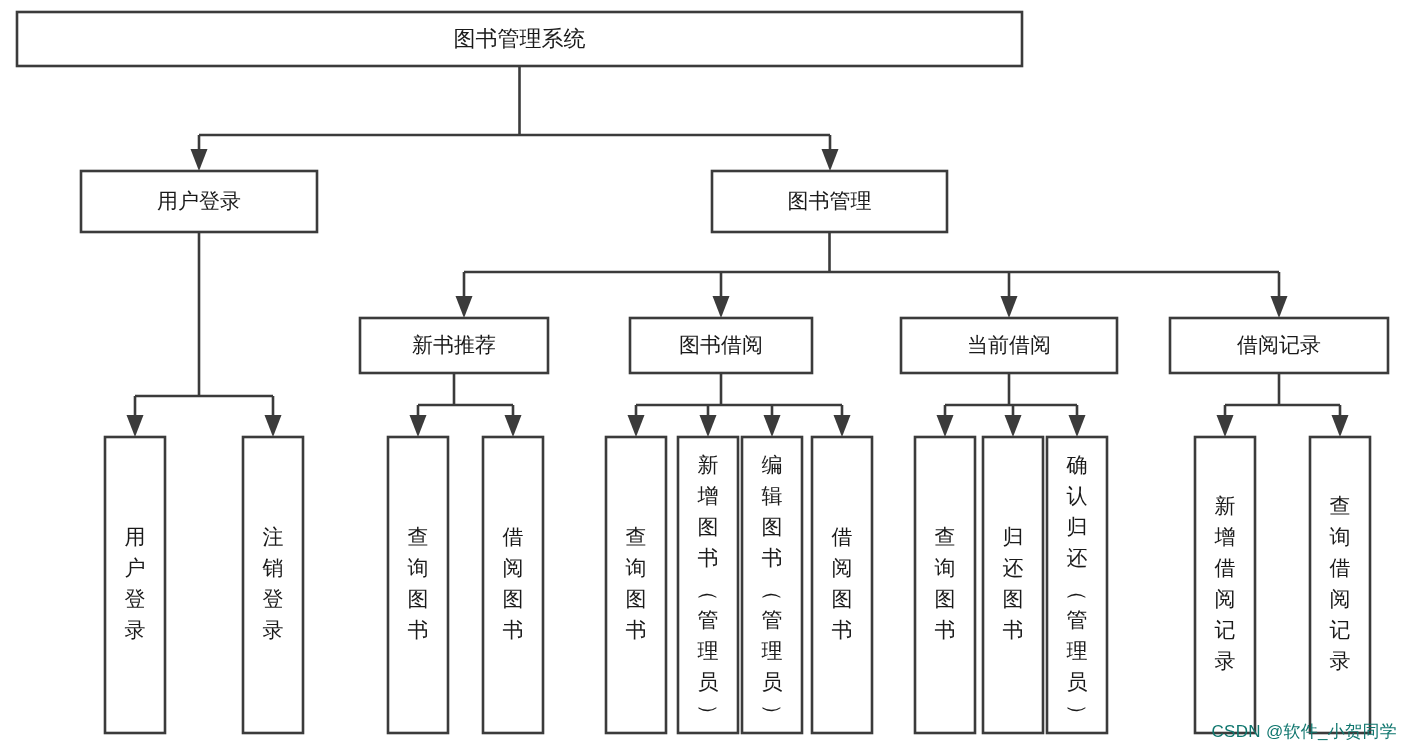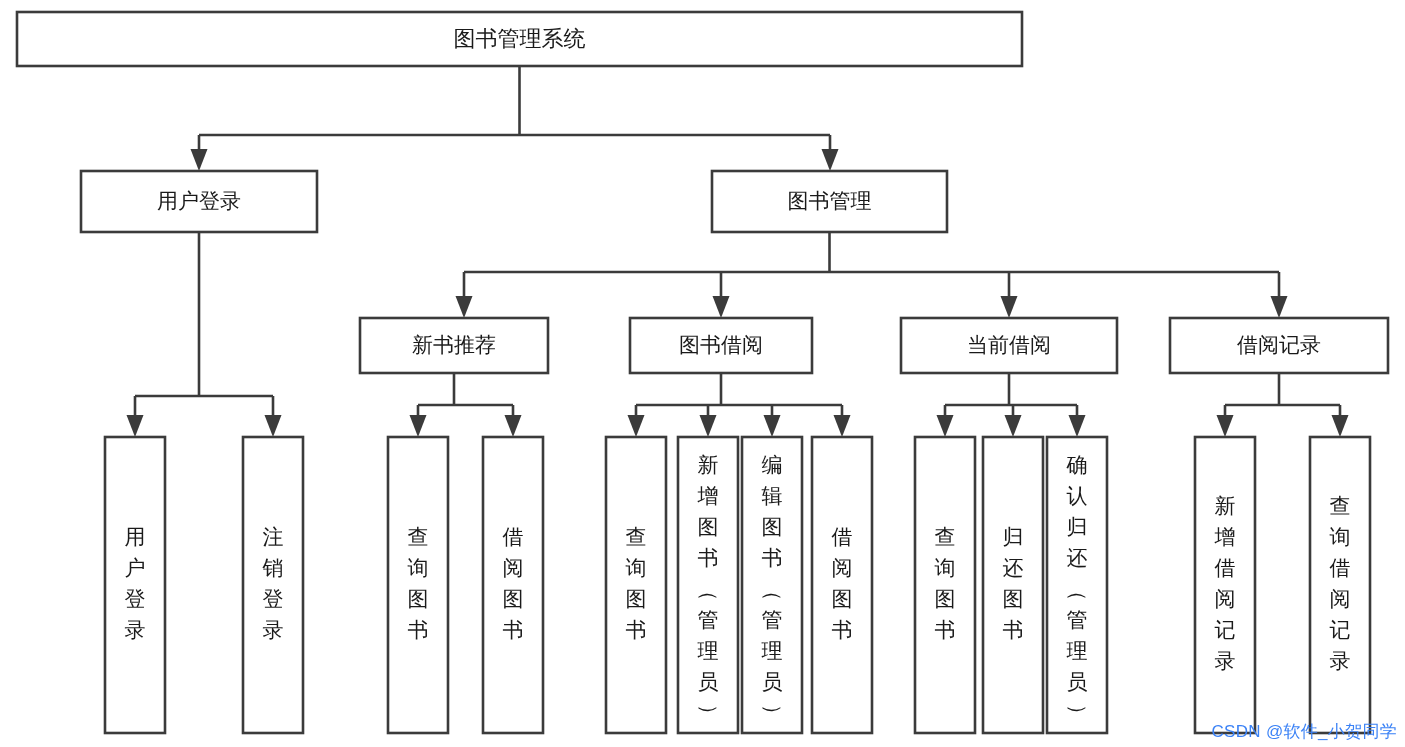--- a/index.html
+++ b/index.html
@@ -56,21 +56,21 @@
     text-anchor: middle;
     dominant-baseline: middle;
   }
   .root-label {
     font-size: 22px;
   }
   .watermark {
     position: absolute;
     right: 8px;
     bottom: 4px;
-    color: #3b82f6;
+    color: #0f766e;
     font-size: 17px;
     font-family: "Liberation Sans", "DejaVu Sans", sans-serif;
     white-space: nowrap;
     letter-spacing: 0.3px;
   }
 </style>
 </head>
 <body>
 
 <div id="diagram-root">

